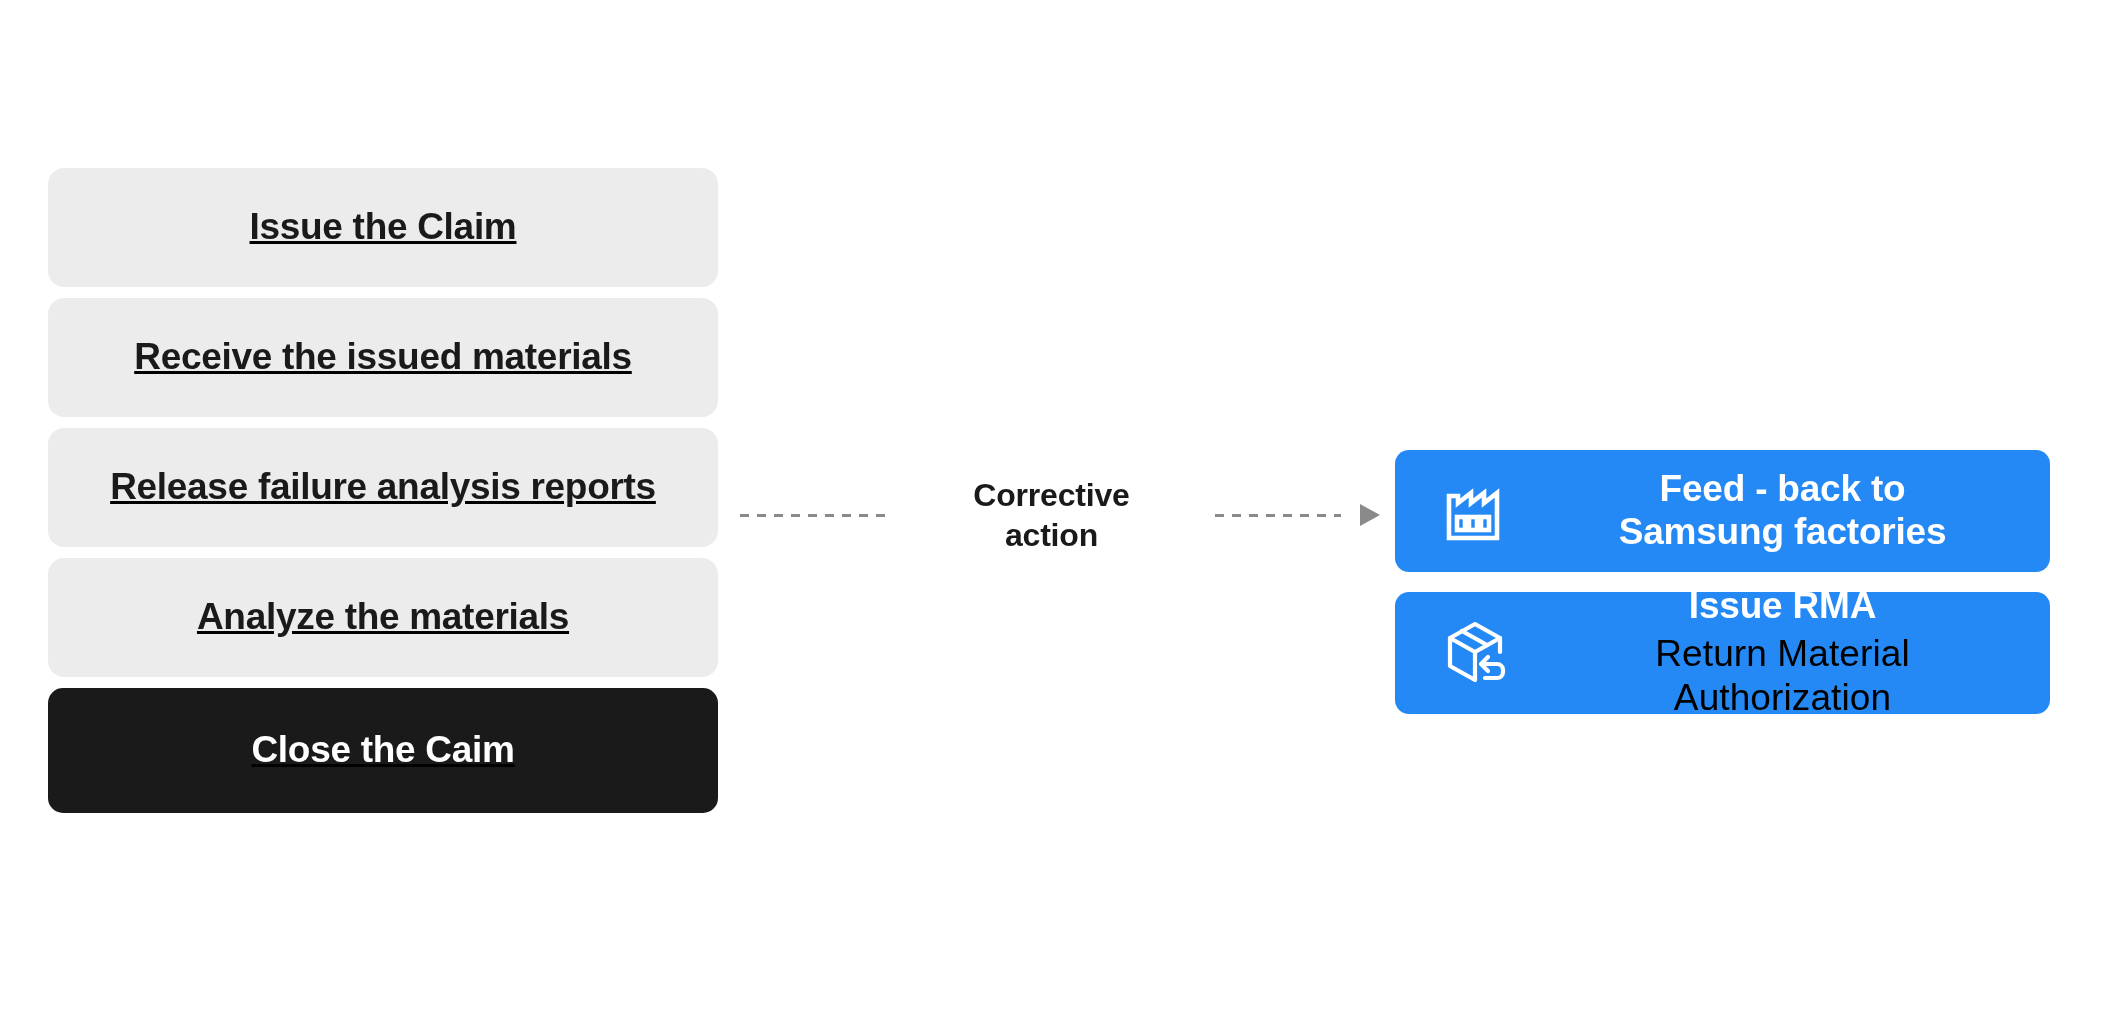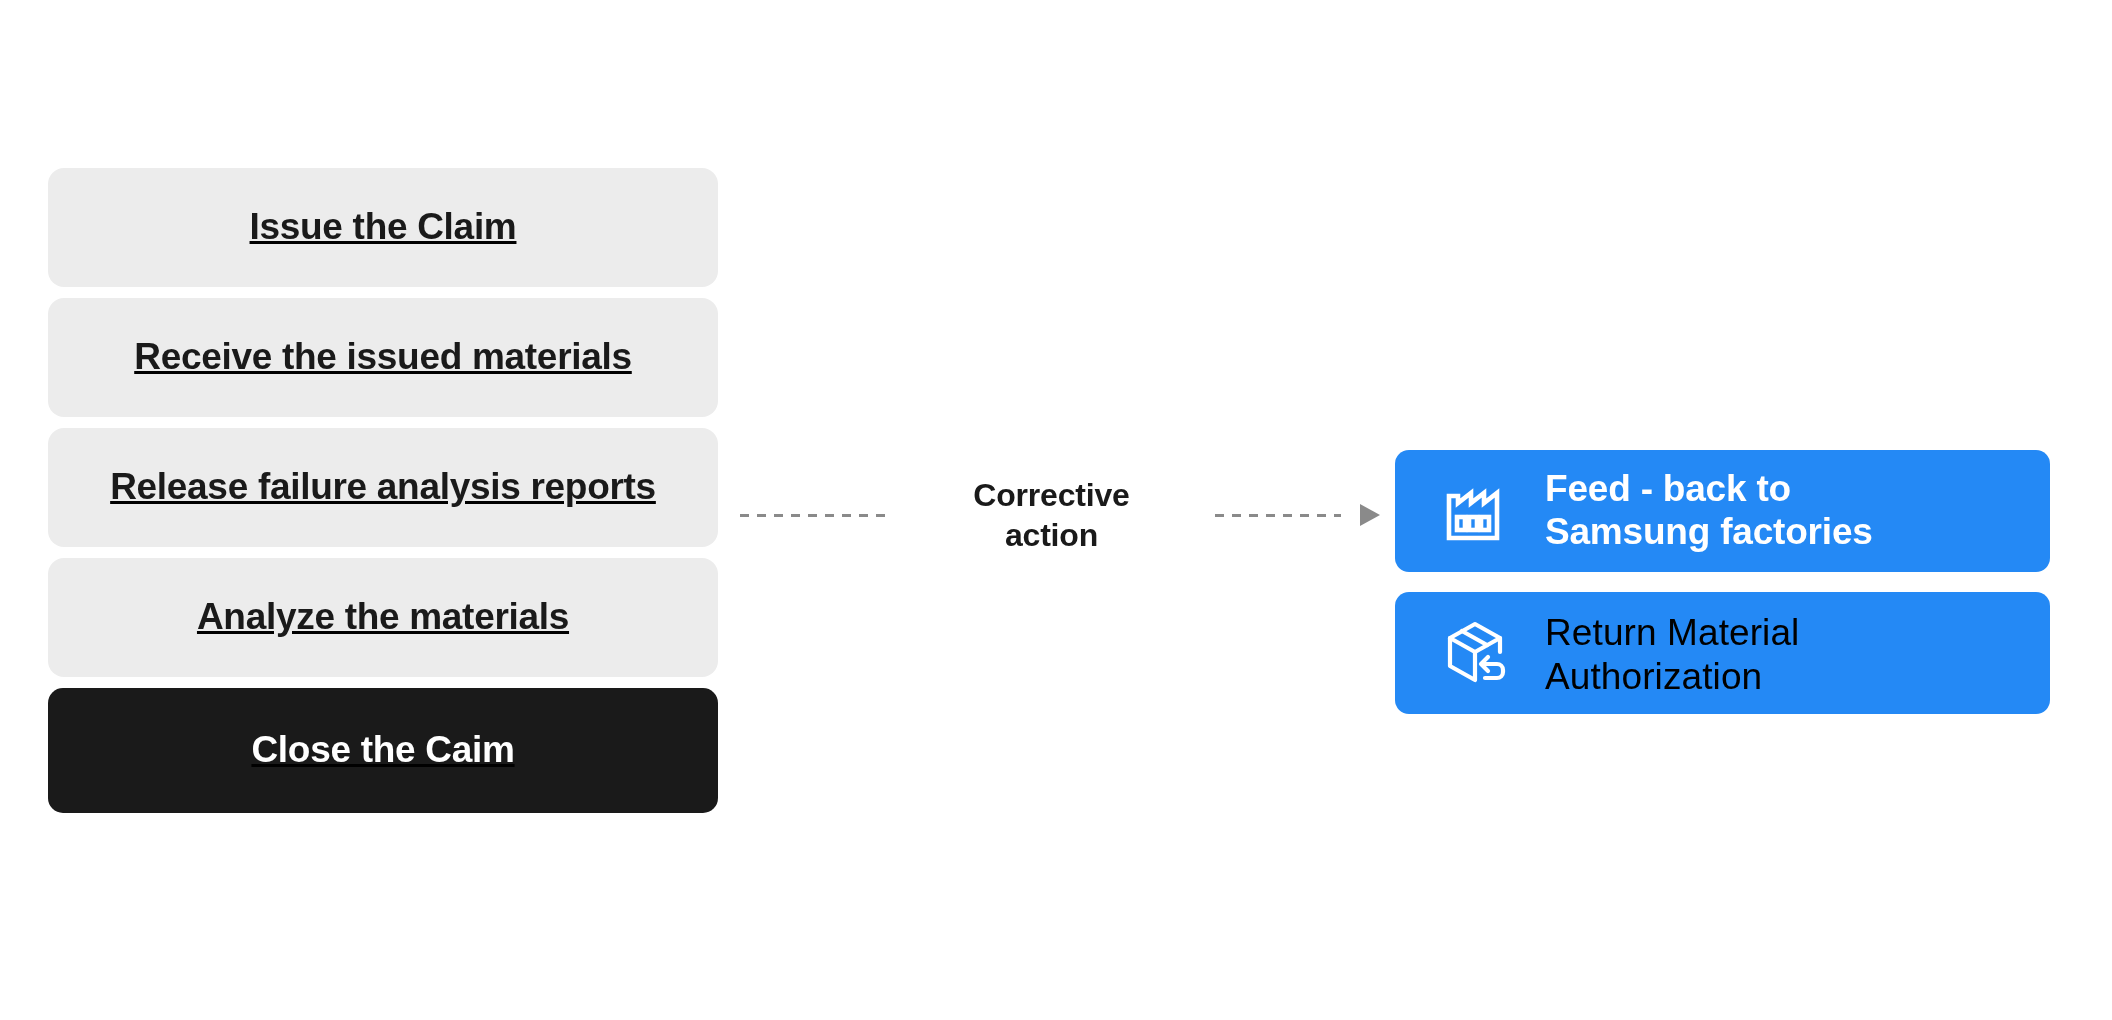--- a/index.html
+++ b/index.html
@@ -116,20 +116,21 @@
 
   
   .action-column {
     position: absolute;
     left: 1395px;
     top: 450px;
     width: 655px;
     display: flex;
     flex-direction: column;
     gap: 20px;
+    text-align: center;
   }
 
   .action-card {
     height: 122px;
     border-radius: 14px;
     background: #2489f5;
     display: flex;
     align-items: center;
     box-sizing: border-box;
     padding: 0 30px 0 44px;
@@ -242,19 +243,20 @@
 
           <path d="M59 20 V34"></path>
 
           <path d="M21 13 L46 27"></path>
 
           <path d="M41 46 H56 a6 6 0 0 1 6 6 v2 a6 6 0 0 1 -6 6 H44"></path>
           <path d="M47 39 L40 46 L47 53"></path>
         </svg>
       </span>
       <span class="action-text">
+        <span class="action-title">Issue RMA</span>
         <span class="action-subtitle">Return Material Authorization</span>
       </span>
     </div>
 
   </div>
 
 </div>
 
 </body></html>

